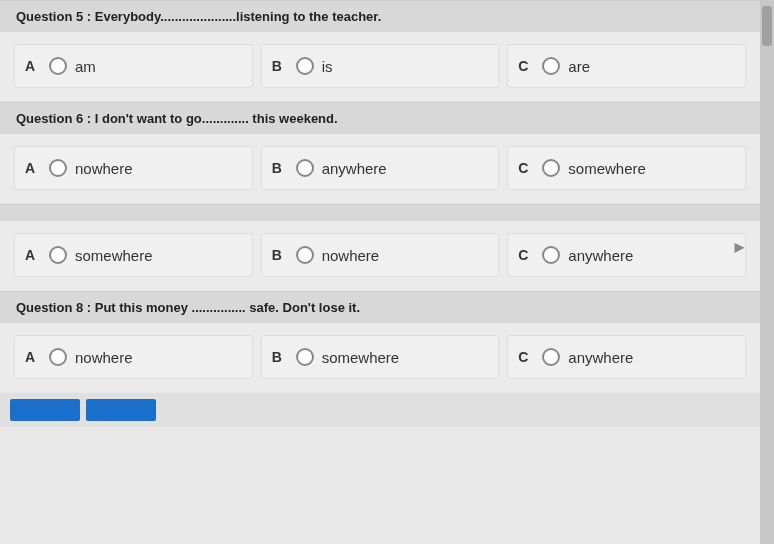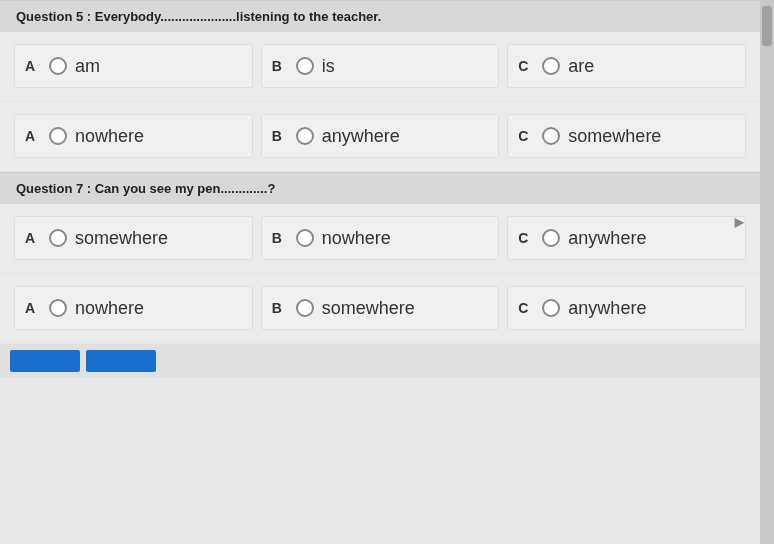--- a/index.html
+++ b/index.html
@@ -79,21 +79,21 @@
       flex-shrink: 0;
       display: inline-block;
     }
 
     .radio-circle.partial {
       border: 2px solid #888;
       background: #fff;
     }
 
     .option-text {
-      font-size: 18px;
+      font-size: 15px;
       color: #333;
     }
 
     .arrow-right {
       position: absolute;
       right: 16px;
       top: 50%;
       transform: translateY(-50%);
       color: #888;
       font-size: 12px;
@@ -129,20 +129,23 @@
       </div>
       <div class="answer-option">
         <span class="q-label-standalone">C</span>
         <span class="radio-circle"></span>
         <span class="option-text">are</span>
       </div>
     </div>
   </div>
 
   <div class="question-block">
+    <div class="question-header">
+      <span>Question 6 : I don't want to go............. this weekend.</span>
+    </div>
     <div class="answer-row">
       <div class="answer-option">
         <span class="q-label-standalone">A</span>
         <span class="radio-circle"></span>
         <span class="option-text">nowhere</span>
       </div>
       <div class="answer-option">
         <span class="q-label-standalone">B</span>
         <span class="radio-circle"></span>
         <span class="option-text">anywhere</span>
@@ -150,21 +153,20 @@
       <div class="answer-option">
         <span class="q-label-standalone">C</span>
         <span class="radio-circle"></span>
         <span class="option-text">somewhere</span>
       </div>
     </div>
   </div>
 
   <div class="question-block" style="position:relative;">
     <div class="question-header">
-      <span>Question 7 : Can you see my pen.............?</span>
       <span class="arrow-right">▶</span>
     </div>
     <div class="answer-row">
       <div class="answer-option">
         <span class="q-label-standalone">A</span>
         <span class="radio-circle"></span>
         <span class="option-text">somewhere</span>
       </div>
       <div class="answer-option">
         <span class="q-label-standalone">B</span>
@@ -173,20 +175,23 @@
       </div>
       <div class="answer-option">
         <span class="q-label-standalone">C</span>
         <span class="radio-circle"></span>
         <span class="option-text">anywhere</span>
       </div>
     </div>
   </div>
 
   <div class="question-block">
+    <div class="question-header">
+      <span>Question 8 : Put this money ............... safe. Don't lose it.</span>
+    </div>
     <div class="answer-row">
       <div class="answer-option">
         <span class="q-label-standalone">A</span>
         <span class="radio-circle partial"></span>
         <span class="option-text">nowhere</span>
       </div>
       <div class="answer-option">
         <span class="q-label-standalone">B</span>
         <span class="radio-circle partial"></span>
         <span class="option-text">somewhere</span>

